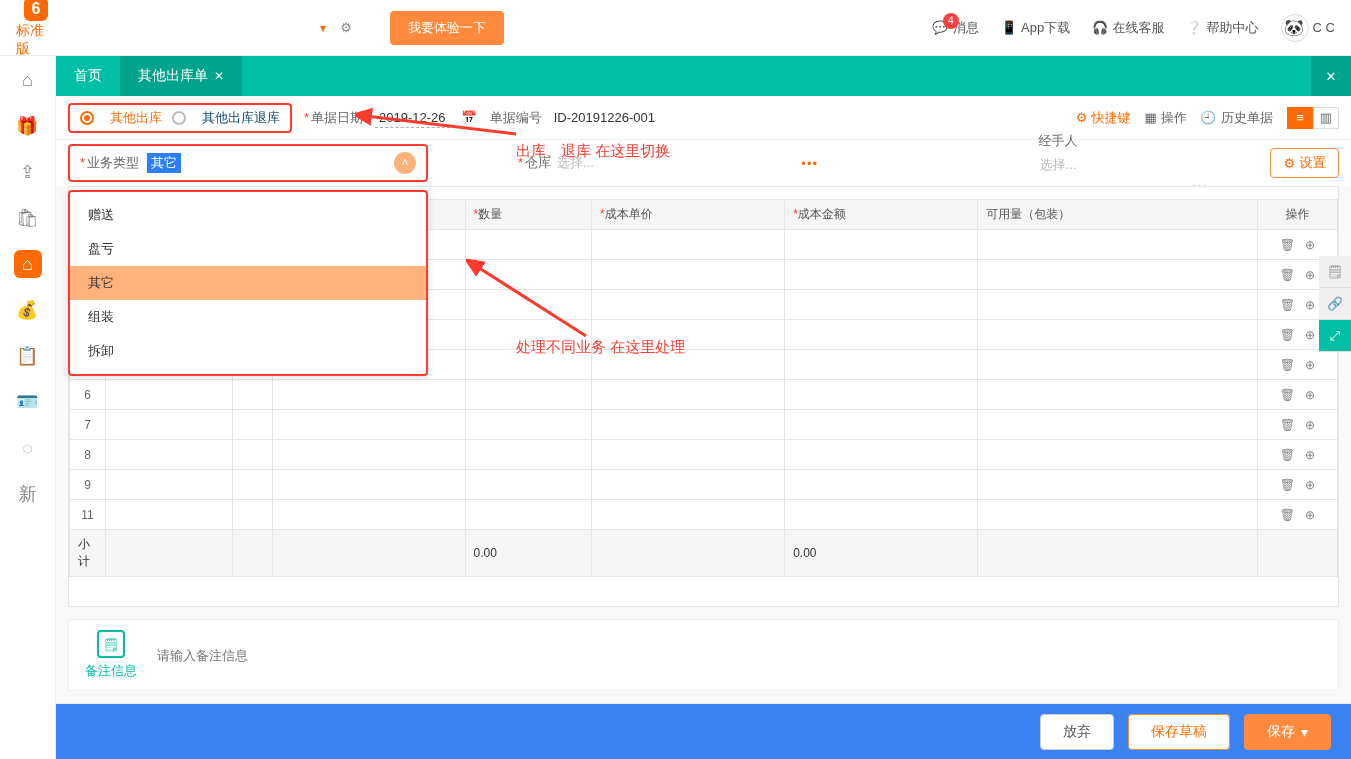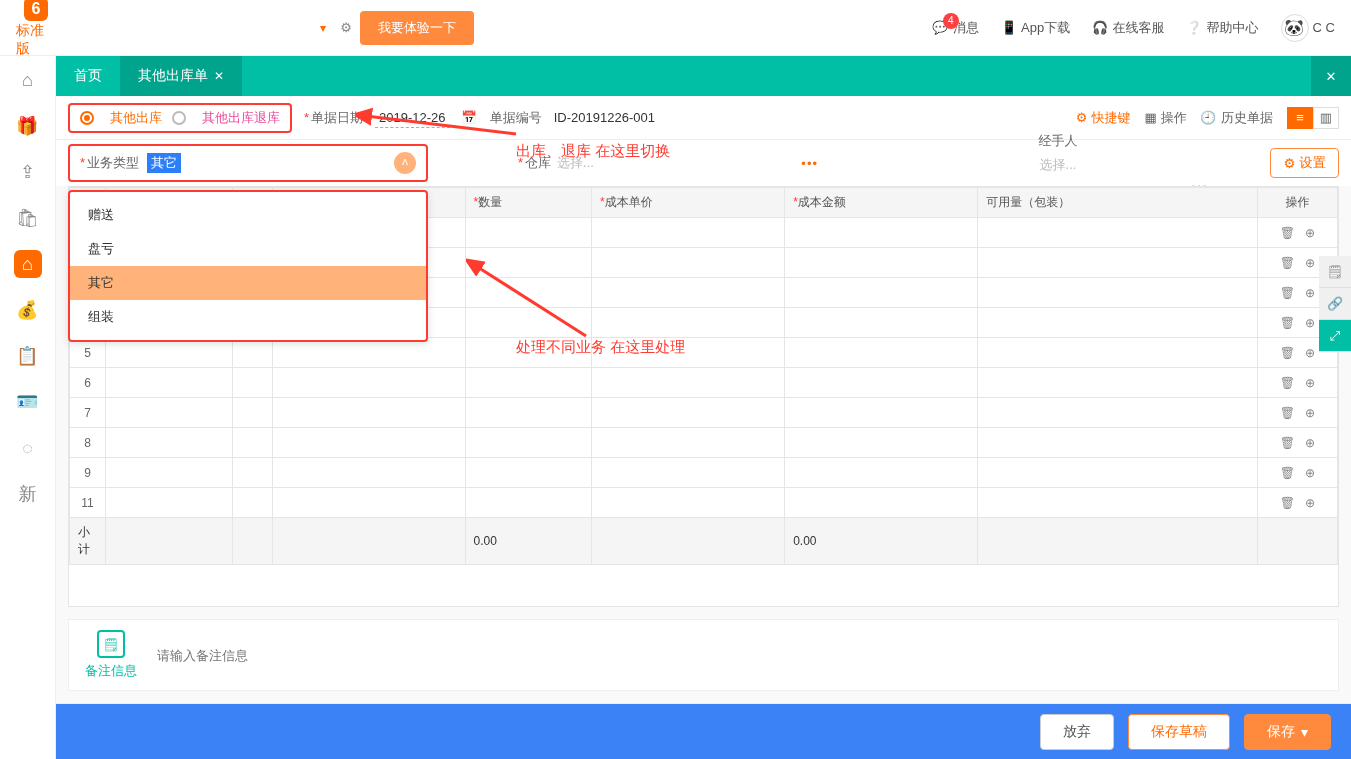--- a/index.html
+++ b/index.html
@@ -8,21 +8,21 @@
 
 
 .top-header { height: 56px; display: flex; align-items: center; padding: 0 16px; border-bottom: 1px solid #eee; background: #fff; position: relative; }
 .logo-box { width: 40px; display: flex; flex-direction: column; align-items: center; }
 .logo-icon { width: 24px; height: 24px; border-radius: 6px; background: #ff6a00; display: flex; align-items: center; justify-content: center; color: #fff; font-weight: bold; font-size: 16px; }
 .logo-label { font-size: 14px; color: #ff6a00; margin-top: 1px; }
 .test-select { margin-left: 20px; display: flex; align-items: center; width: 250px; border-bottom: none; position: relative; }
 .test-select input { border: none; outline: none; font-size: 14px; color: #333; width: 200px; padding: 6px 0; border-bottom: 1px solid #ddd; }
 .test-select .caret { color: #ff6a00; font-size: 12px; margin-left: auto; }
 .gear-btn { width: 28px; height: 28px; display: flex; align-items: center; justify-content: center; color: #888; cursor: pointer; margin-left: 6px; }
-.try-btn { background: #ff8a3d; color: #fff; border: none; padding: 8px 18px; border-radius: 4px; cursor: pointer; font-size: 13px; }
+.try-btn { margin-left: 30px; background: #ff8a3d; color: #fff; border: none; padding: 8px 18px; border-radius: 4px; cursor: pointer; font-size: 13px; }
 .top-spacer { flex: 1; }
 .top-icon { display: flex; align-items: center; gap: 4px; color: #555; margin-left: 22px; cursor: pointer; position: relative; }
 .badge { position: absolute; top: -6px; left: 10px; background: #ff4040; color: #fff; border-radius: 50%; width: 16px; height: 16px; font-size: 10px; display: flex; align-items: center; justify-content: center; }
 .avatar { width: 28px; height: 28px; border-radius: 50%; background: #fff; border: 1px solid #ddd; display: flex; align-items: center; justify-content: center; font-size: 16px; }
 
 
 .main { flex: 1; display: flex; overflow: hidden; }
 .side-nav { width: 56px; background: #fff; border-right: 1px solid #eee; display: flex; flex-direction: column; align-items: center; padding-top: 10px; gap: 18px; }
 .side-icon { width: 28px; height: 28px; display: flex; align-items: center; justify-content: center; color: #888; cursor: pointer; border-radius: 6px; font-size: 18px; }
 .side-icon.active { background: #ff6a00; color: #fff; }
@@ -37,21 +37,21 @@
 .tabs-close-all { margin-left: auto; width: 40px; display: flex; align-items: center; justify-content: center; color: #fff; cursor: pointer; background: #00a38c; }
 
 
 .page-bar { height: 44px; display: flex; align-items: center; background: #fff; padding: 0 12px; gap: 12px; border-bottom: 1px solid #eee; }
 .doc-type-box { display: flex; align-items: center; gap: 10px; border: 2px solid #ff3b30; border-radius: 4px; padding: 4px 10px; }
 .radio-opt { display: flex; align-items: center; gap: 16px; cursor: pointer; }
 .radio-dot { width: 14px; height: 14px; border-radius: 50%; border: 2px solid #bbb; display: inline-block; position: relative; }
 .radio-opt.sel .radio-dot { border-color: #ff6a00; }
 .radio-opt.sel .radio-dot::after { content: ""; position: absolute; inset: 2px; border-radius: 50%; background: #ff6a00; }
 .radio-opt.sel { color: #ff6a00; }
-.radio-opt.dim { color: #ec4899; }
+.radio-opt.dim { color: #0c4a6e; }
 .field-label { color: #666; }
 .field-label .req { color: #ff3b30; margin-right: 2px; }
 .date-val { border-bottom: 1px dashed #aaa; padding: 2px 4px; }
 .cal-icon { color: #ff6a00; }
 .doc-no { color: #333; }
 .page-bar-right { margin-left: auto; display: flex; align-items: center; gap: 14px; color: #666; }
 .page-bar-right .link { display: flex; align-items: center; gap: 4px; cursor: pointer; }
 .page-bar-right .accent { color: #ff6a00; }
 .view-toggle { display: flex; }
 .view-toggle .vt { width: 26px; height: 22px; display: flex; align-items: center; justify-content: center; border: 1px solid #ddd; cursor: pointer; }
@@ -68,21 +68,21 @@
 .dropdown { position: absolute; left: -2px; top: 44px; width: calc(100% + 4px); background: #fff; border: 2px solid #ff3b30; border-radius: 4px; box-shadow: 0 2px 8px rgba(0,0,0,0.12); padding: 6px 0; z-index: 40; }
 .dropdown .item { padding: 8px 18px; cursor: pointer; }
 .dropdown .item.hover { background: #ffb37a; color: #333; }
 .fld { display: flex; align-items: center; gap: 6px; }
 .fld .plc { color: #bbb; }
 .dots { color: #ff6a00; letter-spacing: 1px; cursor: pointer; }
 .settings-btn { margin-left: auto; border: 1px solid #ff8a3d; color: #ff6a00; background: #fff; padding: 5px 12px; border-radius: 4px; cursor: pointer; display: flex; align-items: center; gap: 4px; }
 
 
 .grid-area { flex: 1; overflow: auto; background: #fff; margin: 0 12px; border: 1px solid #e5e5e5; }
-table { border-collapse: collapse; width: 100%; }
+table { border-collapse: collapse; width: 100%; margin-top: 12px; }
 th, td { border: 1px solid #e5e5e5; padding: 6px 8px; font-size: 12px; text-align: left; height: 30px; }
 th { background: #f5f5f5; color: #555; font-weight: normal; }
 th .req { color: #ff3b30; }
 td.idx { text-align: center; width: 36px; color: #666; }
 th.gear-th { width: 36px; text-align: center; }
 th.op-th, td.op-td { width: 80px; text-align: center; }
 .op-icons { display: flex; gap: 10px; justify-content: center; color: #888; }
 tr.subtotal td { background: #f5f5f5; }
 tr.subtotal .lbl { text-align: left; }
 tr.subtotal .num { text-align: left; }
@@ -235,20 +235,21 @@
         <div class="biz-type-box">
           <span class="field-label"><span class="req">*</span><span>业务类型</span></span>
           <span class="val">其它</span>
           <span class="chev">˄</span>
 
           <div class="dropdown" id="biz-dropdown">
               <div class="item">赠送</div>
               <div class="item">盘亏</div>
               <div class="item hover">其它</div>
               <div class="item">组装</div>
+              <div class="item">拆卸</div>
             </div>
         </div>
         <div class="fld" style="margin-left:70px; width:300px;">
           <span class="field-label"><span class="req">*</span><span>仓库</span></span>
           <span class="plc">选择...</span>
           <span class="dots" style="margin-left:auto;">•••</span>
         </div>
         <div class="fld" style="margin-left:70px; width:300px;flex-direction:column;">
           <span class="field-label">经手人</span>
           <span class="plc">选择...</span>

